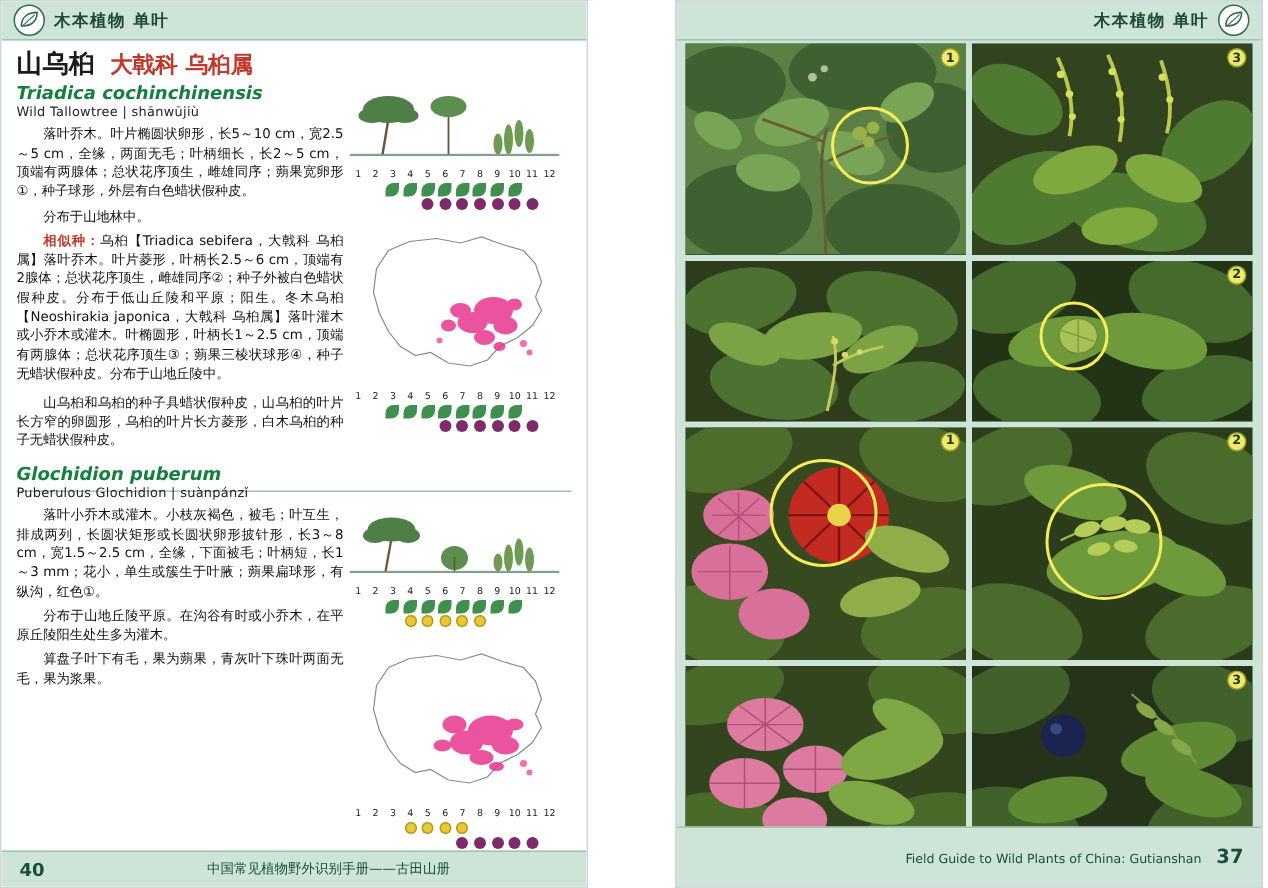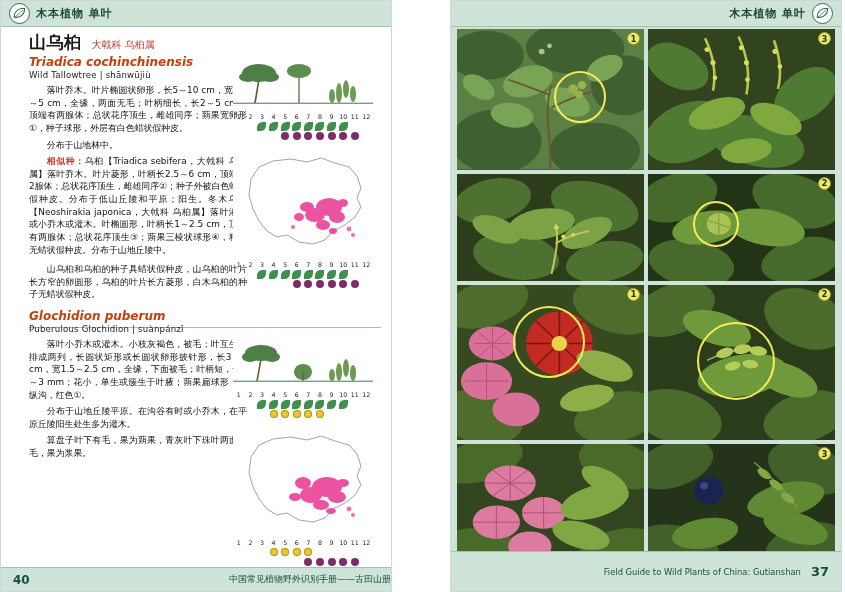--- a/index.html
+++ b/index.html
@@ -38,33 +38,33 @@
     display: flex; align-items: center; justify-content: center;
     flex: 0 0 auto;
   }
   .leaf-badge svg { display: block; }
   .hdr-title {
     font-size: 11px; color: #1d4a33; font-weight: bold;
     letter-spacing: 1px; margin: 0 6px;
     font-family: "DejaVu Sans", "Liberation Sans", sans-serif;
   }
 
-  .page-body { position: relative; height: 540px; padding: 4px 10px 0 10px; margin-left: 18px; }
+  .page-body { position: relative; height: 540px; padding: 4px 10px 0 10px; }
 
   .entry { position: relative; }
   .entry-head { display: flex; align-items: baseline; gap: 10px; }
   .sp-name-cn {
     font-size: 17px; font-weight: bold; color: #1a1a1a;
     letter-spacing: 0.5px;
   }
   .sp-family {
-    font-size: 10px; color: #c0392b; font-weight: normal;
+    font-size: 15px; color: #c0392b; font-weight: bold;
   }
   .sp-name-lat {
-    font-size: 12px; font-style: italic; font-weight: bold; color: #c2410c;
+    font-size: 12px; font-style: italic; font-weight: bold; color: #15803d;
     margin-top: 1px;
   }
   .sp-name-en {
     font-size: 8.6px; color: #222; margin-top: 1px; letter-spacing: 0.2px;
   }
   .sp-pinyin { font-size: 8.6px; color: #222; }
 
   .textcol { width: 218px; }
   .para {
     font-size: 8.9px; line-height: 1.42; color: #111;
@@ -127,21 +127,21 @@
   .footer-left {
     position: absolute; bottom: 0; left: 0; right: 0; height: 24px;
     background: #cfe4d8; display: flex; align-items: center;
     border-top: 1px solid #9fc4b0;
   }
   .pg-num {
     font-size: 12px; color: #16503a; font-weight: bold;
     padding-left: 12px; width: 46px;
   }
   .footer-text {
-    font-size: 9px; color: #16503a; flex: 1; text-align: right;
+    font-size: 9px; color: #16503a; flex: 1; text-align: center;
   }
 
   
   .page-right {
     position: relative; width: 392px; height: 592px;
     background: #cfe4d8;
     border: 1px solid #cfd8d4;
     overflow: hidden;
   }
   .grid {

